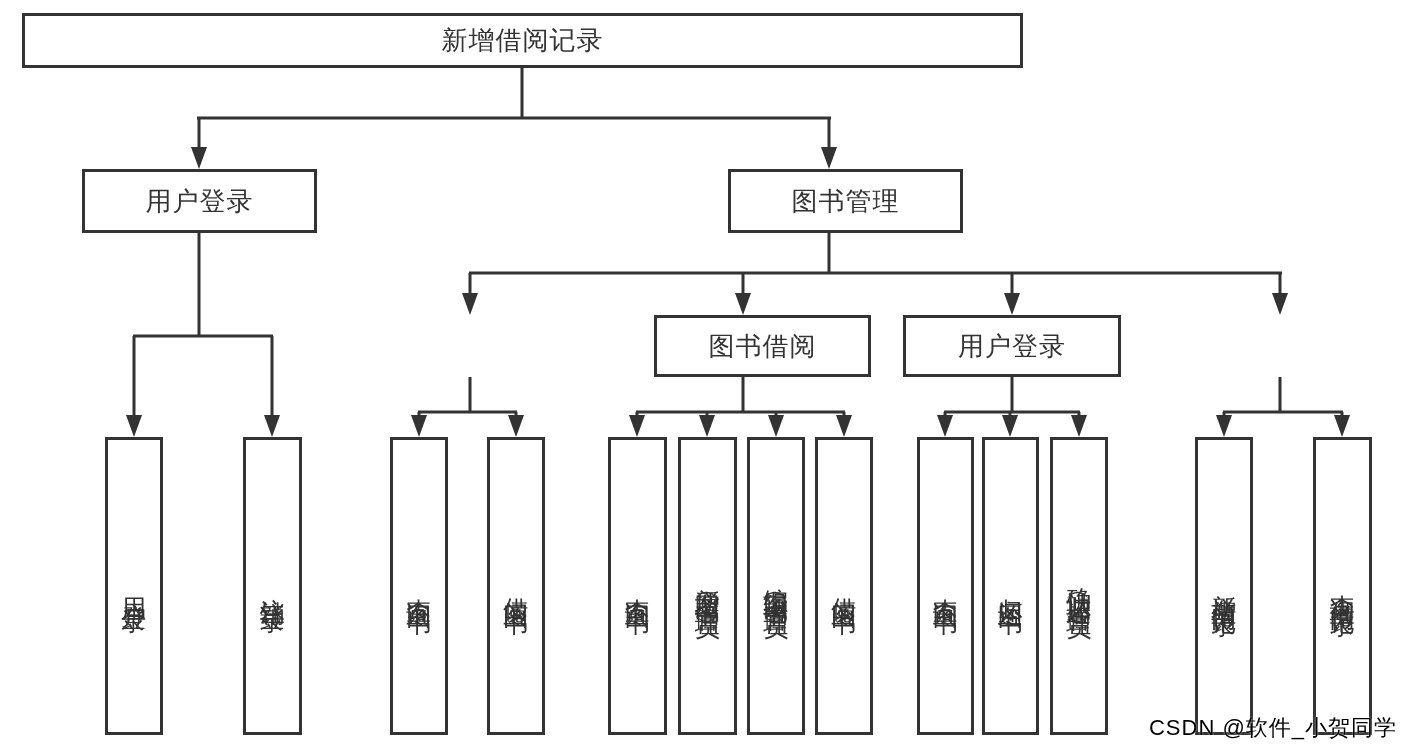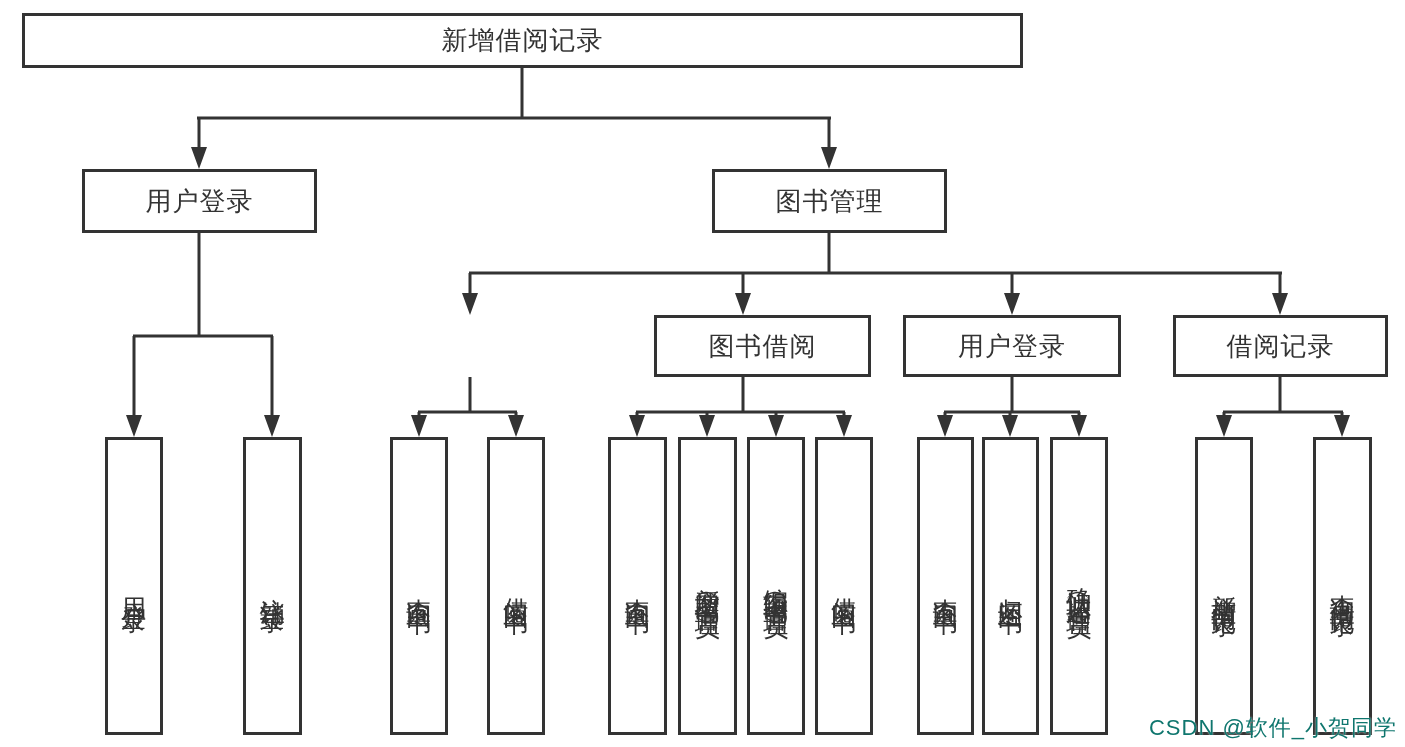--- a/index.html
+++ b/index.html
@@ -13,21 +13,21 @@
     border:3px solid #333333;display:flex;align-items:center;justify-content:center;
     text-align:center;
   }
   .node.h{font-size:26px;letter-spacing:1px;white-space:nowrap;}
   .node.v{
     writing-mode:vertical-rl;text-orientation:mixed;
     font-size:25px;letter-spacing:4px;line-height:1.05;
   }
   .watermark{
     position:absolute;right:8px;bottom:4px;z-index:5;
-    font-size:22px;letter-spacing:1px;color:#0f766e;
+    font-size:22px;letter-spacing:1px;color:#000000;
     text-shadow:0 0 2px rgba(255,255,255,.9);white-space:nowrap;
   }
 </style>
 </head>
 <body>
 
 <div class="stage">
 
   <svg class="wires" viewBox="0 0 1405 747" xmlns="http://www.w3.org/2000/svg">
     <g stroke="#333333" stroke-width="3" fill="none">
@@ -46,25 +46,24 @@
       <path d="M411 415 L427 415 L419 437 Z M508 415 L524 415 L516 437 Z"></path>
       <path d="M629 415 L645 415 L637 437 Z M699 415 L715 415 L707 437 Z M768 415 L784 415 L776 437 Z M836 415 L852 415 L844 437 Z"></path>
       <path d="M937 415 L953 415 L945 437 Z M1002 415 L1018 415 L1010 437 Z M1071 415 L1087 415 L1079 437 Z"></path>
       <path d="M1216 415 L1232 415 L1224 437 Z M1334 415 L1350 415 L1342 437 Z"></path>
     </g>
   </svg>
 
   <div class="node h" style="left:22px;top:13px;width:1001px;height:55px;">新增借阅记录</div>
 
   <div class="node h" style="left:82px;top:169px;width:235px;height:64px;">用户登录</div>
-  <div class="node h" style="left:712px;top:169px;width:235px;height:64px;">图书管理</div>
+  <div class="node h" style="left:728px;top:169px;width:235px;height:64px;">图书管理</div>
 
   <div class="node h" style="left:654px;top:315px;width:217px;height:62px;">图书借阅</div>
   <div class="node h" style="left:903px;top:315px;width:218px;height:62px;">用户登录</div>
-  <div class="node h" style="left:1173px;top:315px;width:215px;height:62px;">借阅记录</div>
 
   <div class="node v" style="left:105px;top:437px;width:58px;height:298px;">用户登录</div>
   <div class="node v" style="left:243px;top:437px;width:59px;height:298px;">注销登录</div>
 
   <div class="node v" style="left:390px;top:437px;width:58px;height:298px;">查询图书</div>
   <div class="node v" style="left:487px;top:437px;width:58px;height:298px;">借阅图书</div>
 
   <div class="node v" style="left:608px;top:437px;width:59px;height:298px;">查询图书</div>
   <div class="node v" style="left:678px;top:437px;width:59px;height:298px;">新增图书（管理员）</div>
   <div class="node v" style="left:747px;top:437px;width:58px;height:298px;">编辑图书（管理员）</div>

